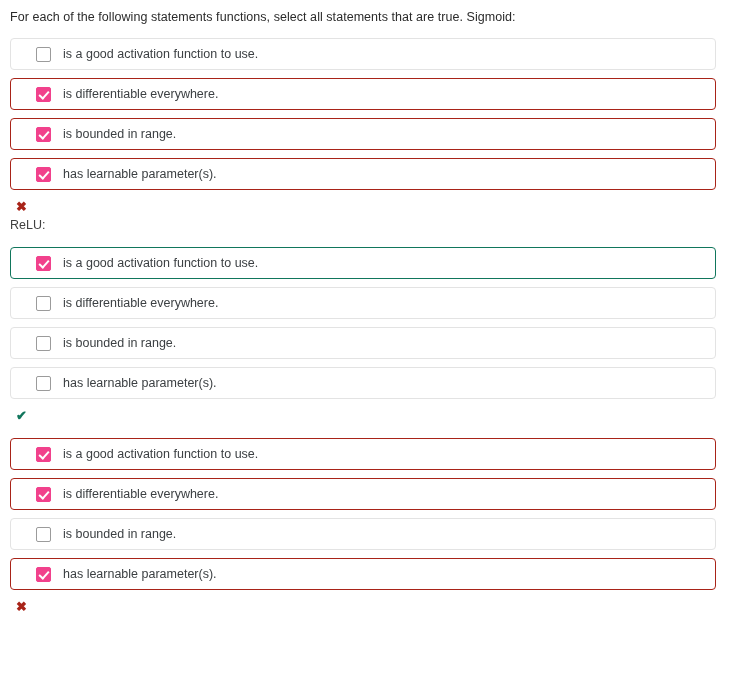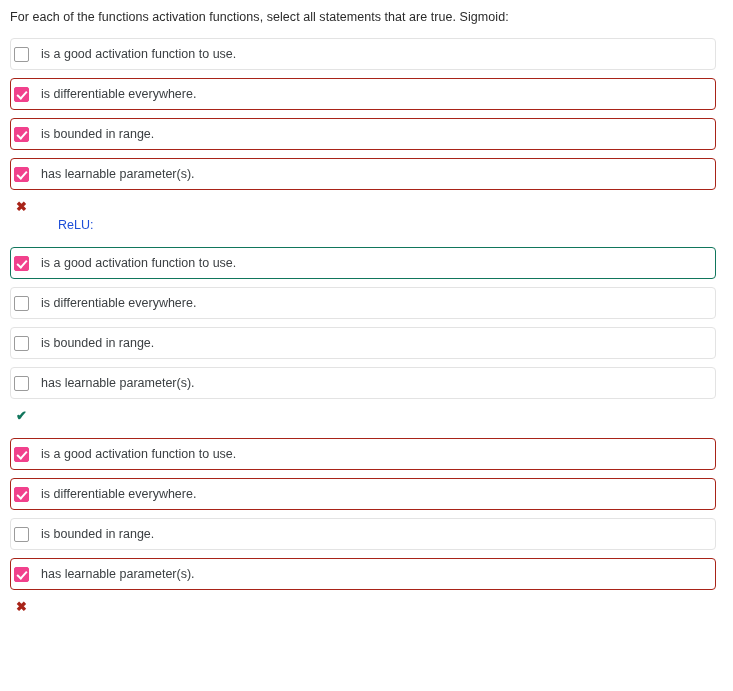--- a/index.html
+++ b/index.html
@@ -37,21 +37,21 @@
   .option-row {
     box-sizing: border-box;
     width: 706px;
     height: 32px;
     display: flex;
     align-items: center;
     border: 1px solid #e0e0e0;
     border-radius: 4px;
     background: #ffffff;
     margin-bottom: 8px;
-    padding-left: 3px;
+    padding-left: 25px;
   }
   .option-row.state-wrong {
     border: 1px solid #a82318;
   }
   .option-row.state-right {
     border: 1px solid #11765c;
   }
   .option-row.state-plain {
     border: 1px solid #e3e3e3;
   }
@@ -103,31 +103,30 @@
     font-size: 13px;
     line-height: 19px;
     font-weight: bold;
   }
   .mark.wrong { color: #a82318; }
   .mark.right { color: #11765c; }
   .fn-label {
     padding: 0 10px;
     font-size: 12.5px;
     line-height: 17px;
-    color: #1d4ed8;
+    color: #404040;
     margin-top: 1px;
-    margin-left: 48px;
   }
 </style>
 </head>
 <body>
 
 <div class="page">
 
-  <div class="prompt">For each of the functions activation functions, select all statements that are true. Sigmoid:</div>
+  <div class="prompt">For each of the following statements functions, select all statements that are true. Sigmoid:</div>
 
   <div id="groups-root">
       <div class="group">
         <div class="options">
           <div class="option-row state-plain">
             <span class="cbox unchecked"></span>
             <span class="option-label">is a good activation function to use.</span>
           </div>
           <div class="option-row state-wrong">
             <span class="cbox checked"></span>

